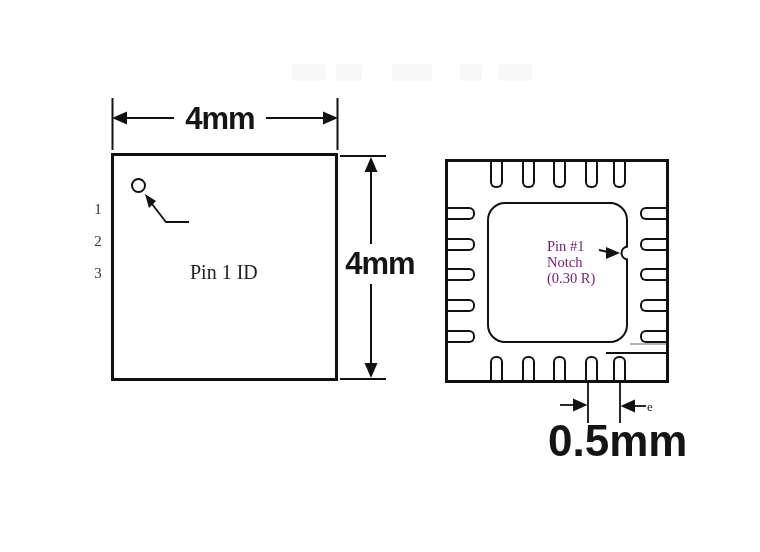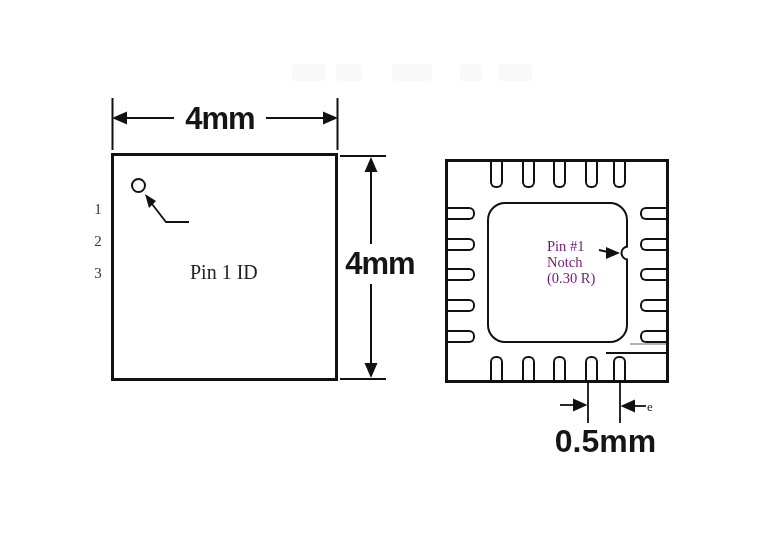--- a/index.html
+++ b/index.html
@@ -39,21 +39,21 @@
     position:absolute;left:39px;top:40px;width:141px;height:141px;
     box-sizing:border-box;border:2.5px solid #111;border-radius:18px;background:#fff;
   }
   
   #overlay{position:absolute;left:0;top:0;z-index:5;pointer-events:none;}
   .dim-label{
     position:absolute;z-index:6;background:#fff;text-align:center;
     font-weight:700;color:#151515;letter-spacing:-1px;
   }
   .dim-big{font-size:31px;line-height:40px;}
-  .dim-mid{font-size:32px;line-height:34px;background:transparent;}
+  .dim-mid{font-size:44px;line-height:34px;background:transparent;}
   .notch-label{
     left:547px;top:238px;width:62px;z-index:6;text-align:left;
     font-size:14.5px;line-height:16px;color:#701a75;
   }
 </style>
 </head>
 <body>
 
 <div id="canvas">
 

